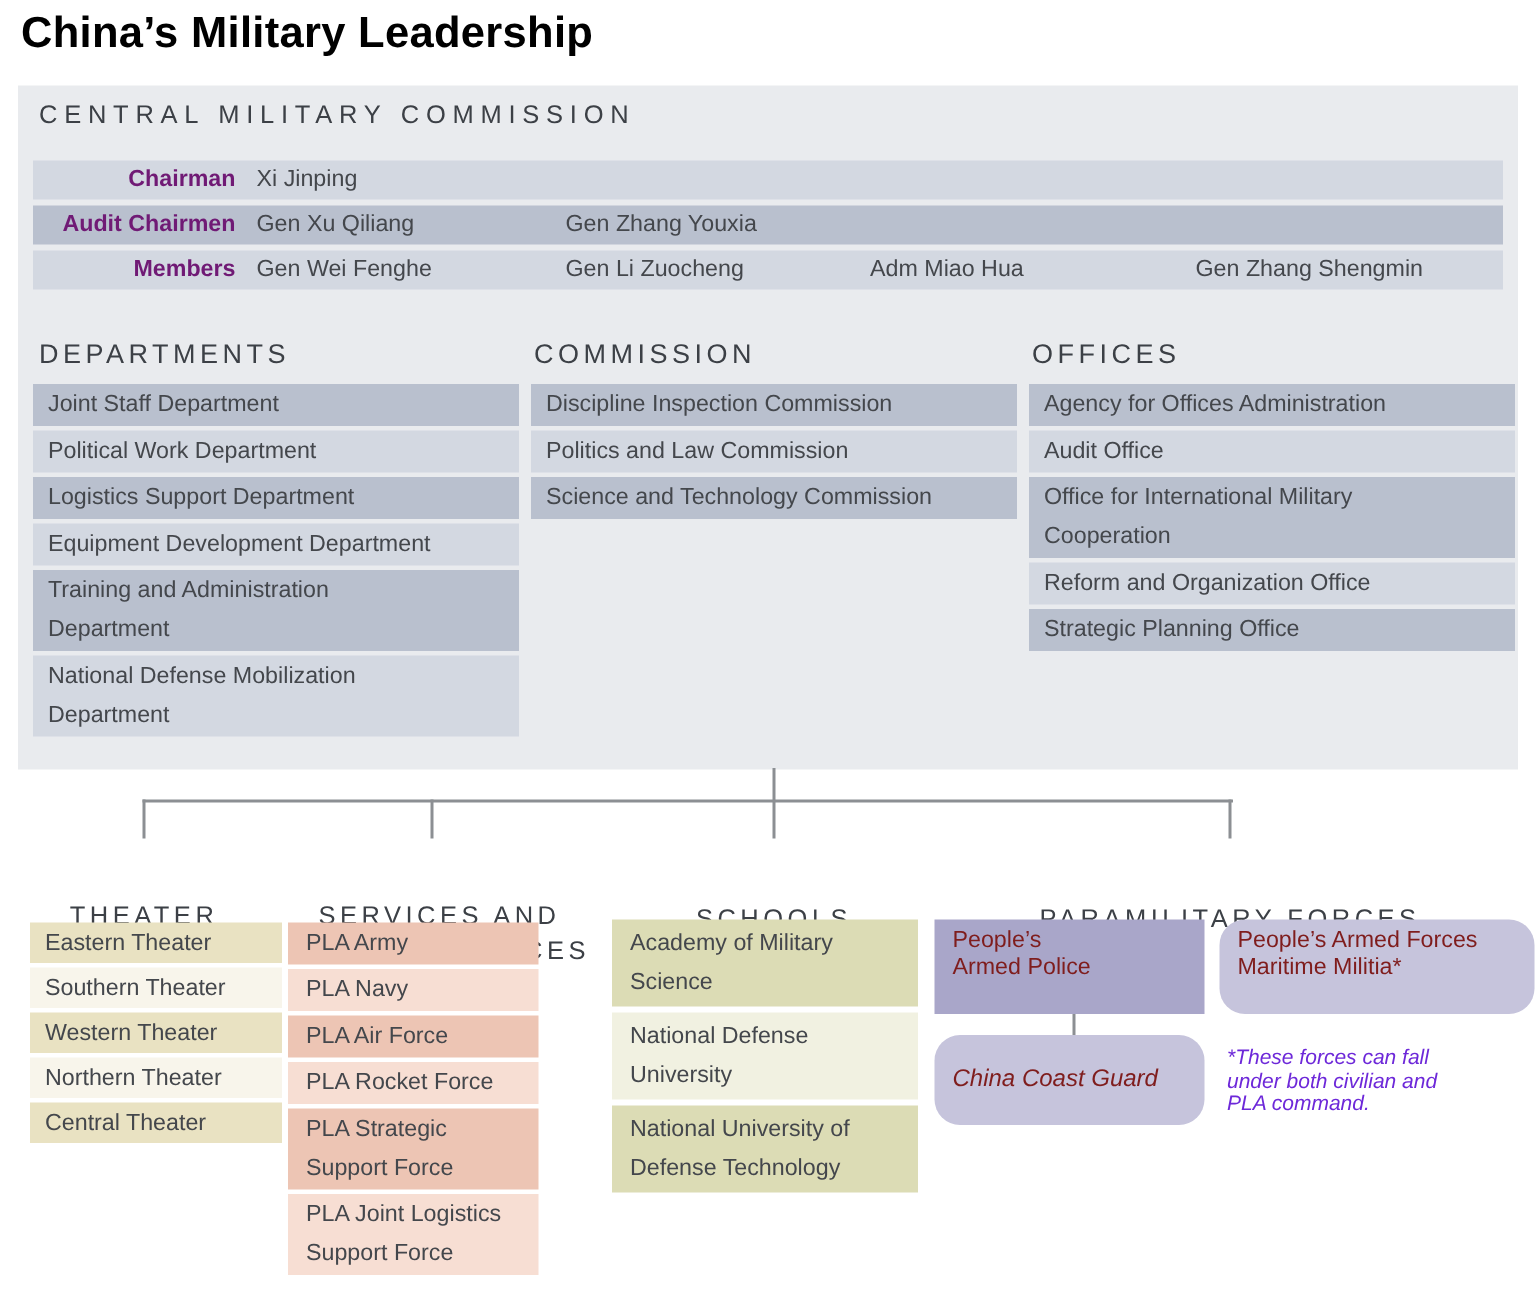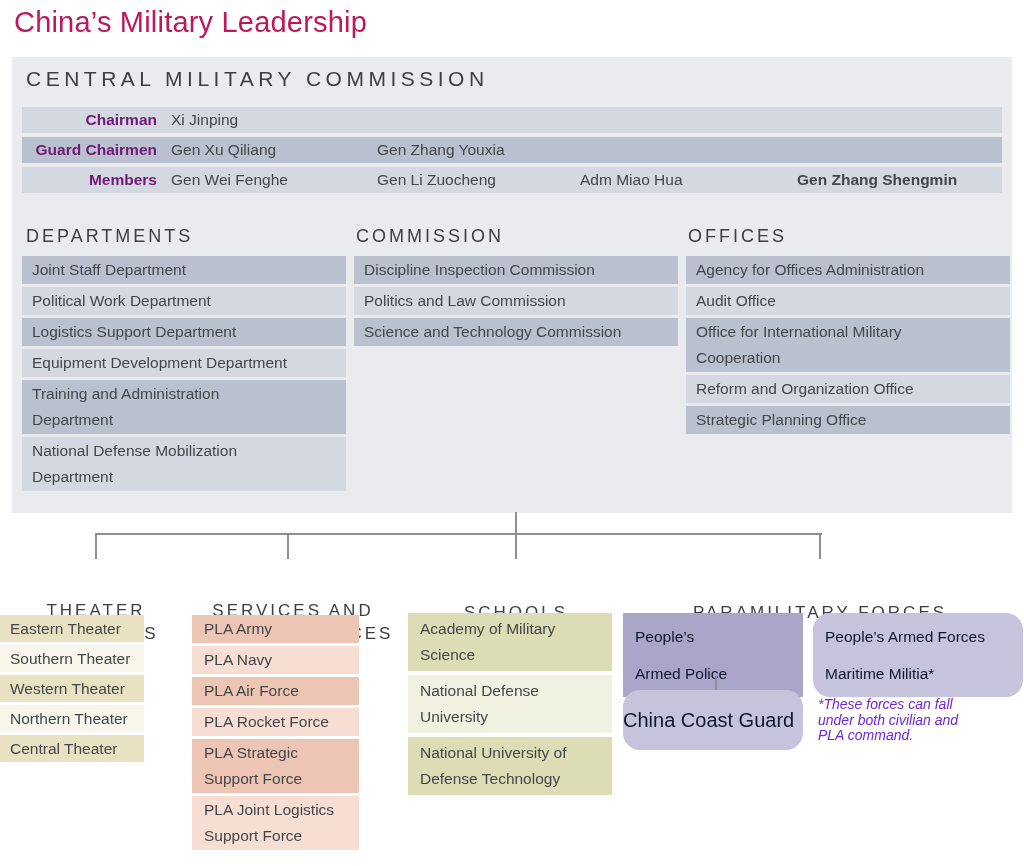--- a/index.html
+++ b/index.html
@@ -3,42 +3,42 @@
 <meta charset="utf-8">
 <style>
   html,body{margin:0;padding:0;background:#ffffff;}
   .page{
     position:relative;width:1024px;height:866px;background:#ffffff;
     font-family:"Liberation Sans","DejaVu Sans",sans-serif;
     color:var(--body-text,#46494e);overflow:hidden;
   }
   .title{
     position:absolute;left:14px;top:6px;margin:0;
-    font-size:29px;font-weight:normal;color:#be185d;letter-spacing:.2px;
+    font-size:29px;font-weight:bold;color:#000000;letter-spacing:.2px;
   }
   .panel{
     position:absolute;left:12px;top:57px;width:1000px;height:456px;
     background:var(--panel-bg,#e9ebee);
   }
   .panel-heading{
     position:absolute;left:14px;top:10px;
-    font-size:21px;letter-spacing:4.5px;color:var(--heading-text,#3c4046);
+    font-size:17px;letter-spacing:4.5px;color:var(--heading-text,#3c4046);
   }
   .cmc-row{
     position:absolute;left:10px;width:980px;height:26px;line-height:26px;
     font-size:15.5px;
   }
   .cmc-row:nth-of-type(odd){background:var(--row-dark,#b9c0ce);}
   .cmc-row:nth-of-type(even){background:var(--row-light,#d3d8e1);}
   .cmc-label{
     position:absolute;left:0;top:0;width:135px;text-align:right;
     font-weight:bold;color:#701a75;
   }
   .cmc-member{position:absolute;top:0;color:#44474c;}
-  .c0{left:149px;text-align:center;} .c1{left:355px;} .c2{left:558px;} .c3{left:775px;font-weight:bold;}
+  .c0{left:149px;text-align:center;} .c1{left:355px;} .c2{left:558px;} .c3{left:775px;}
   .col-heading{
     position:absolute;top:167px;font-size:18px;letter-spacing:3px;
     color:var(--heading-text,#3c4046);line-height:24px;
   }
   ul.stack{position:absolute;margin:0;padding:0;list-style:none;}
   .stack li{
     font-size:15.5px;line-height:26px;padding:1px 10px;margin-bottom:3px;
     white-space:pre-line;color:#44474c;
   }
   .stack li:nth-child(odd){background:var(--a);}
@@ -49,26 +49,26 @@
   .olive{--a:var(--olive-dark,#dcdcb5);--b:var(--olive-light,#f1f1e1);}
   .tan li{line-height:27px;padding:0 10px;}
   .salmon li{padding:1px 12px;}
   .olive li{padding:3px 12px;margin-bottom:4px;}
   .connector{position:absolute;background:var(--connector,#8c8f93);}
   .branch-heading{
     position:absolute;text-align:center;font-size:17px;letter-spacing:3px;
     line-height:23px;color:var(--heading-text,#3c4046);white-space:pre;margin-top:36px;
   }
   .pbox{
-    position:absolute;box-sizing:border-box;font-size:15.5px;line-height:37px;
-    padding:5px 12px;white-space:pre-line;color:#0f172a;
+    position:absolute;box-sizing:border-box;font-size:15.5px;line-height:18px;
+    padding:5px 12px;white-space:pre-line;color:#7f1d1d;
   }
   .pbox.dark{background:var(--purple-dark,#a9a6c9);}
   .pbox.light{background:var(--purple-light,#c6c4dc);border-radius:17px;}
-  .pbox.ccg{display:flex;align-items:center;padding:0 0;font-size:20px;}
+  .pbox.ccg{display:flex;align-items:center;padding:0 12px;font-size:16px;font-style:italic;}
   .footnote{
     position:absolute;left:818px;top:697px;width:200px;margin:0;
     font-size:14px;line-height:15.5px;font-style:italic;color:#6d28d9;
     white-space:pre-line;
   }
 </style>
 </head>
 <body>
 
 <div class="page">
@@ -76,21 +76,21 @@
   <h1 class="title">China’s Military Leadership</h1>
 
   <section class="panel">
     <div class="panel-heading">CENTRAL MILITARY COMMISSION</div>
 
     <div class="cmc-row" style="top:50px">
       <span class="cmc-label">Chairman</span>
       <span class="cmc-member c0">Xi Jinping</span>
     </div>
     <div class="cmc-row" style="top:80px">
-      <span class="cmc-label">Guard Chairmen</span>
+      <span class="cmc-label">Audit Chairmen</span>
       <span class="cmc-member c0">Gen Xu Qiliang</span>
       <span class="cmc-member c1">Gen Zhang Youxia</span>
     </div>
     <div class="cmc-row" style="top:110px">
       <span class="cmc-label">Members</span>
       <span class="cmc-member c0">Gen Wei Fenghe</span>
       <span class="cmc-member c1">Gen Li Zuocheng</span>
       <span class="cmc-member c2">Adm Miao Hua</span>
       <span class="cmc-member c3">Gen Zhang Shengmin</span>
     </div>
@@ -132,21 +132,21 @@
   <div class="connector" style="left:515px;top:512px;width:2px;height:47px"></div>
   <div class="connector" style="left:819px;top:533px;width:2px;height:26px"></div>
 
   <div class="branch-heading" style="left:6px;top:563px;width:180px">THEATER
 COMMANDS</div>
   <div class="branch-heading" style="left:188px;top:563px;width:210px">SERVICES AND
 SCHOOLS FORCES</div>
   <div class="branch-heading" style="left:441px;top:565px;width:150px">SCHOOLS</div>
   <div class="branch-heading" style="left:690px;top:565px;width:260px">PARAMILITARY FORCES</div>
 
-  <ul class="stack tan" style="left:0;top:615px;width:144px">
+  <ul class="stack tan" style="left:20px;top:615px;width:168px">
     <li>Eastern Theater</li>
     <li>Southern Theater</li>
     <li>Western Theater</li>
     <li>Northern Theater</li>
     <li>Central Theater</li>
   </ul>
 
   <ul class="stack salmon" style="left:192px;top:615px;width:167px">
     <li>PLA Army</li>
     <li>PLA Navy</li>

